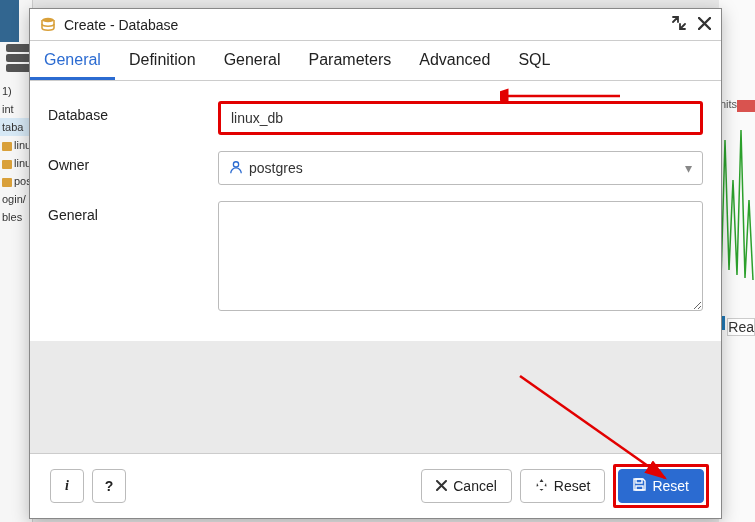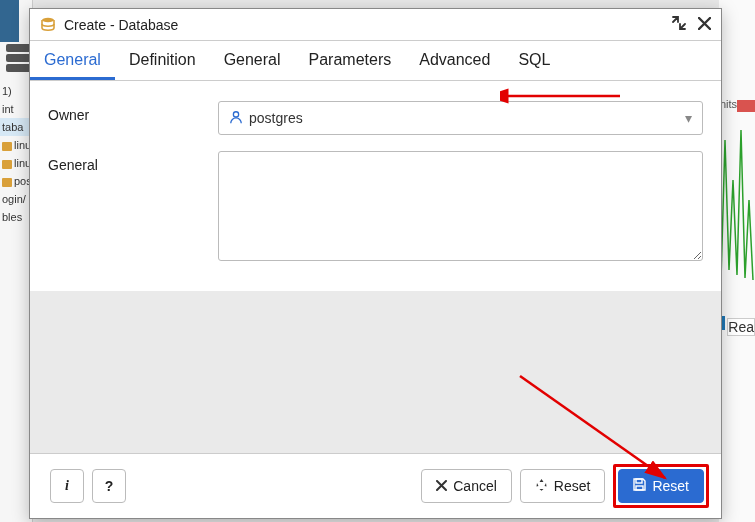--- a/index.html
+++ b/index.html
@@ -235,20 +235,26 @@
     <div class="tab active">General</div>
     <div class="tab">Definition</div>
     <div class="tab">General</div>
     <div class="tab">Parameters</div>
     <div class="tab">Advanced</div>
     <div class="tab">SQL</div>
   </div>
 
   <div class="body">
     <div class="formarea">
+      <div class="row">
+        <div class="label">Database</div>
+        <div class="field">
+          <input class="text-input highlight-box" type="text" value="linux_db" style="">
+        </div>
+      </div>
       <div class="row">
         <div class="label">Owner</div>
         <div class="field">
           <div class="select">
             <span class="sel-left">
               <span>
                 <svg class="user-icon-svg" viewBox="0 0 16 16">
                     <circle cx="8" cy="5" r="3" fill="none" stroke="#2b6bd1" stroke-width="1.5"></circle>
                     <path d="M2 15c0-3.3 2.7-6 6-6s6 2.7 6 6" fill="none" stroke="#2b6bd1" stroke-width="1.5"></path>
                   </svg>

